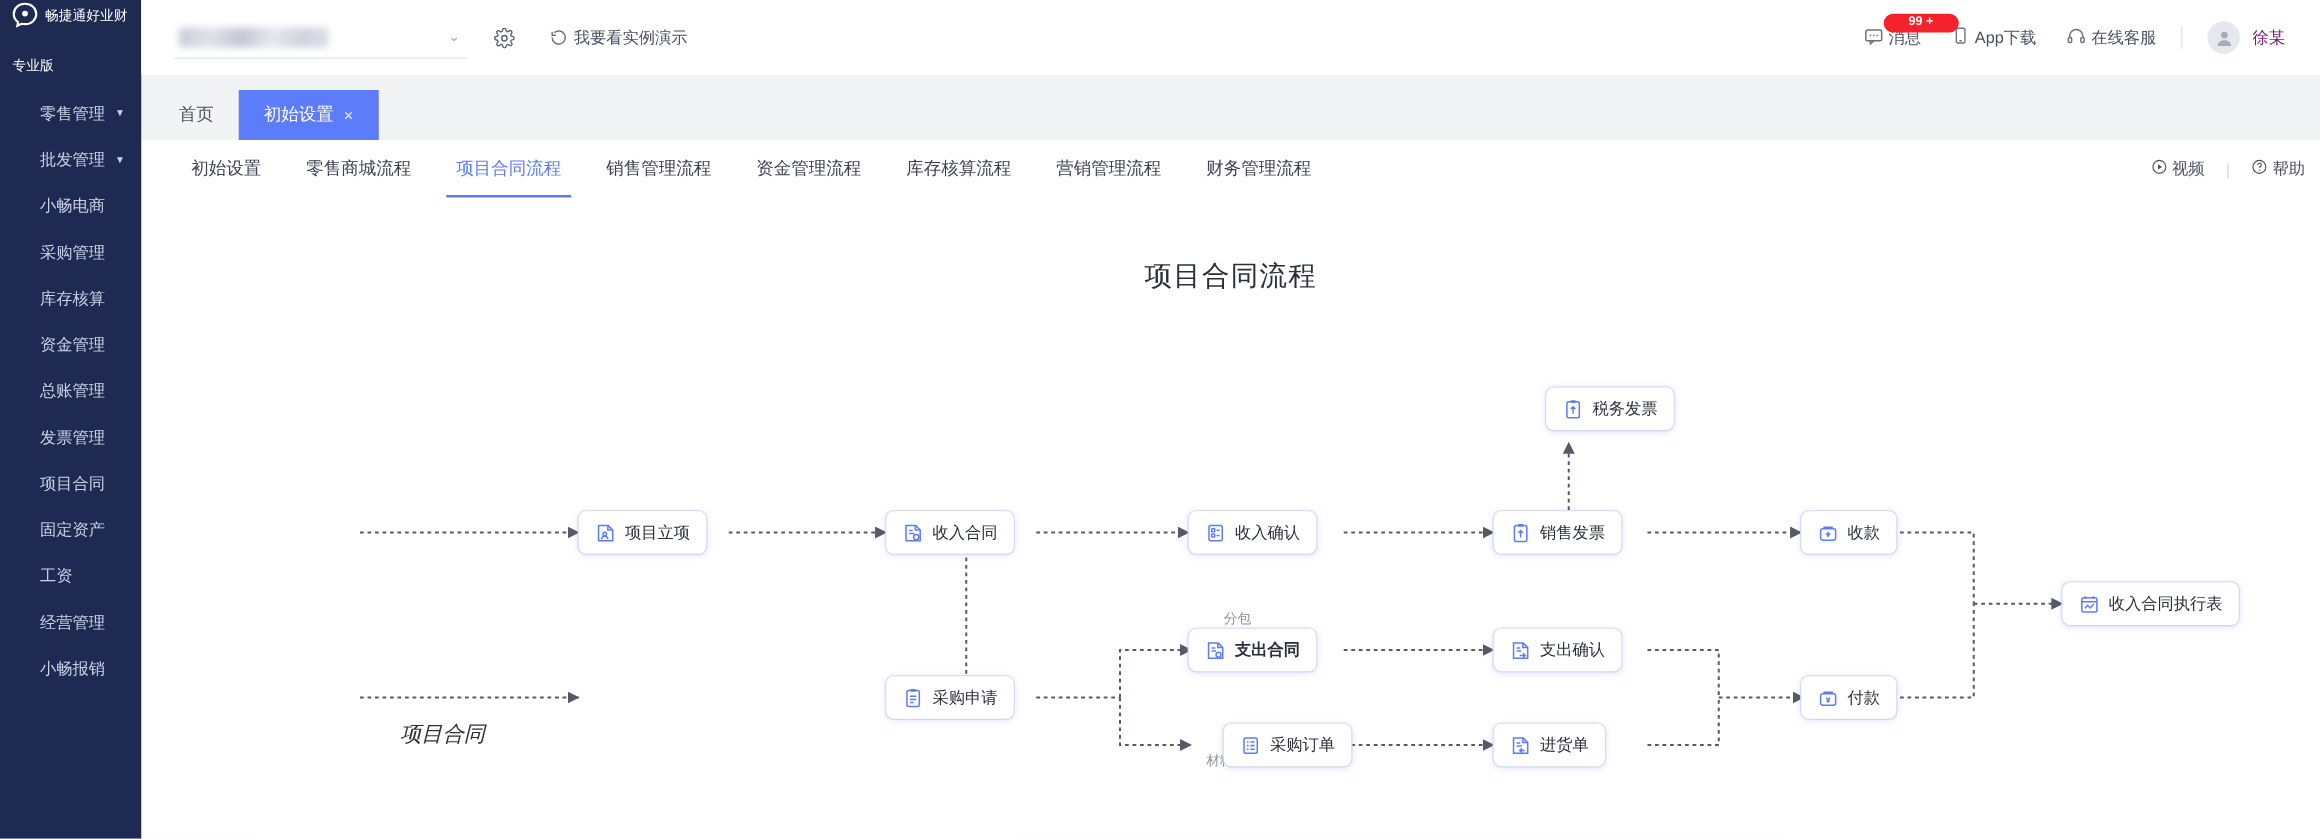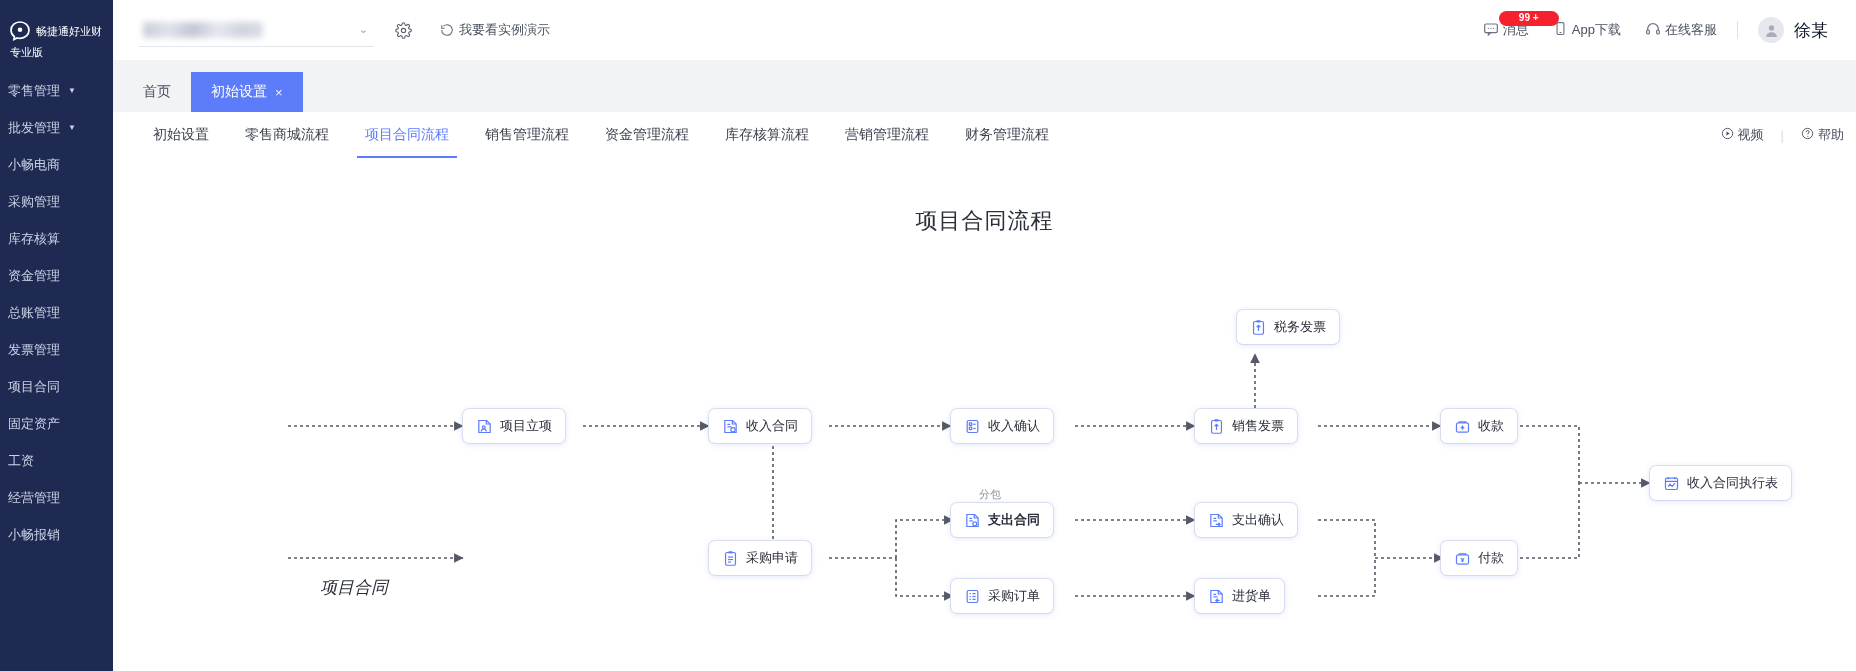--- a/index.html
+++ b/index.html
@@ -11,36 +11,36 @@
     color:#333;
   }
   .app { position:relative; width:1856px; height:671px; display:flex; }
 
   
   .sidebar {
     width:113px; height:671px; background:#1e2a52; flex:0 0 113px;
     position:relative; overflow:hidden;
   }
   .brand {
-    height:60px; display:flex; flex-direction:column; justify-content:flex-end;
+    height:60px; display:flex; flex-direction:column; justify-content:space-between;
     padding-left:8px; position:relative;
   }
   .brand-row { display:flex; align-items:center; gap:4px; }
   .brand-logo { width:24px; height:24px; flex:0 0 24px; position:relative; }
   .brand-logo svg { display:block; }
   .brand-name {
     color:#ffffff; font-size:11px; letter-spacing:0px; white-space:nowrap;
     overflow:hidden; font-weight:500;
   }
   .brand-sub {
     color:#ffffff; font-size:11px; margin-top:2px; padding-left:2px; font-weight:500;
   }
   .nav { padding-top:12px; }
   .nav-item {
-    height:37px; display:flex; align-items:center; padding-left:8px;
+    height:37px; display:flex; align-items:center; padding-left:32px;
     color:#ccd2e6; font-size:13px; cursor:pointer; position:relative;
   }
   .nav-caret { margin-left:8px; font-size:8px; color:#ccd2e6; line-height:1; }
 
   
   .right { flex:1; display:flex; flex-direction:column; min-width:0; background:#f2f3f5; }
 
   
   .header {
     height:60px; background:#ffffff; display:flex; align-items:center;
@@ -73,21 +73,21 @@
   .badge {
     position:absolute; top:-10px; left:28px; background:#f5222d; color:#fff;
     font-size:10px; line-height:14px; height:15px; padding:0 20px; border-radius:8px;
     font-weight:bold; white-space:nowrap;
   }
   .hdr-sep { width:1px; height:18px; background:#e0e2e8; margin:0 8px; }
   .avatar {
     width:26px; height:26px; border-radius:50%; background:#e6e8ee;
     display:flex; align-items:center; justify-content:center; color:#a7acb8;
   }
-  .uname { color:#0f172a; font-size:17px; margin-left:6px; white-space:nowrap; }
+  .uname { color:#701a75; font-size:13px; margin-left:6px; white-space:nowrap; }
 
   
   .tabbar {
     height:52px; background:#f2f3f5; display:flex; align-items:flex-end;
     padding-left:10px; flex:0 0 52px;
   }
   .tab {
     height:40px; padding:0 20px; display:flex; align-items:center;
     font-size:14px; color:#4a5061; cursor:pointer; gap:8px;
   }
@@ -513,21 +513,21 @@
               <rect x="5" y="3.5" width="14" height="18" rx="2"></rect>
               <rect x="9" y="1.6" width="6" height="3.2" rx="1" fill="#5c7cfa" stroke="none"></rect>
               <line x1="8.5" y1="10" x2="15.5" y2="10"></line>
               <line x1="8.5" y1="13.5" x2="15.5" y2="13.5"></line>
               <line x1="8.5" y1="17" x2="12.5" y2="17"></line>
             </svg>
           </span>
           <span>采购申请</span>
         </div>
 
-        <div class="node" style="left:838px; top:421px;">
+        <div class="node" style="left:866px; top:421px;">
           <span>
             <svg width="17" height="17" viewBox="0 0 24 24" fill="none" stroke="#5c7cfa" stroke-width="1.7">
               <rect x="4.5" y="3.5" width="15" height="17" rx="2"></rect>
               <line x1="7.8" y1="8" x2="9.6" y2="8"></line>
                 <line x1="11.8" y1="8" x2="16.4" y2="8"></line>
               <line x1="7.8" y1="12" x2="9.6" y2="12"></line>
                 <line x1="11.8" y1="12" x2="16.4" y2="12"></line>
               <line x1="7.8" y1="16" x2="9.6" y2="16"></line>
                 <line x1="11.8" y1="16" x2="16.4" y2="16"></line>
             </svg>

